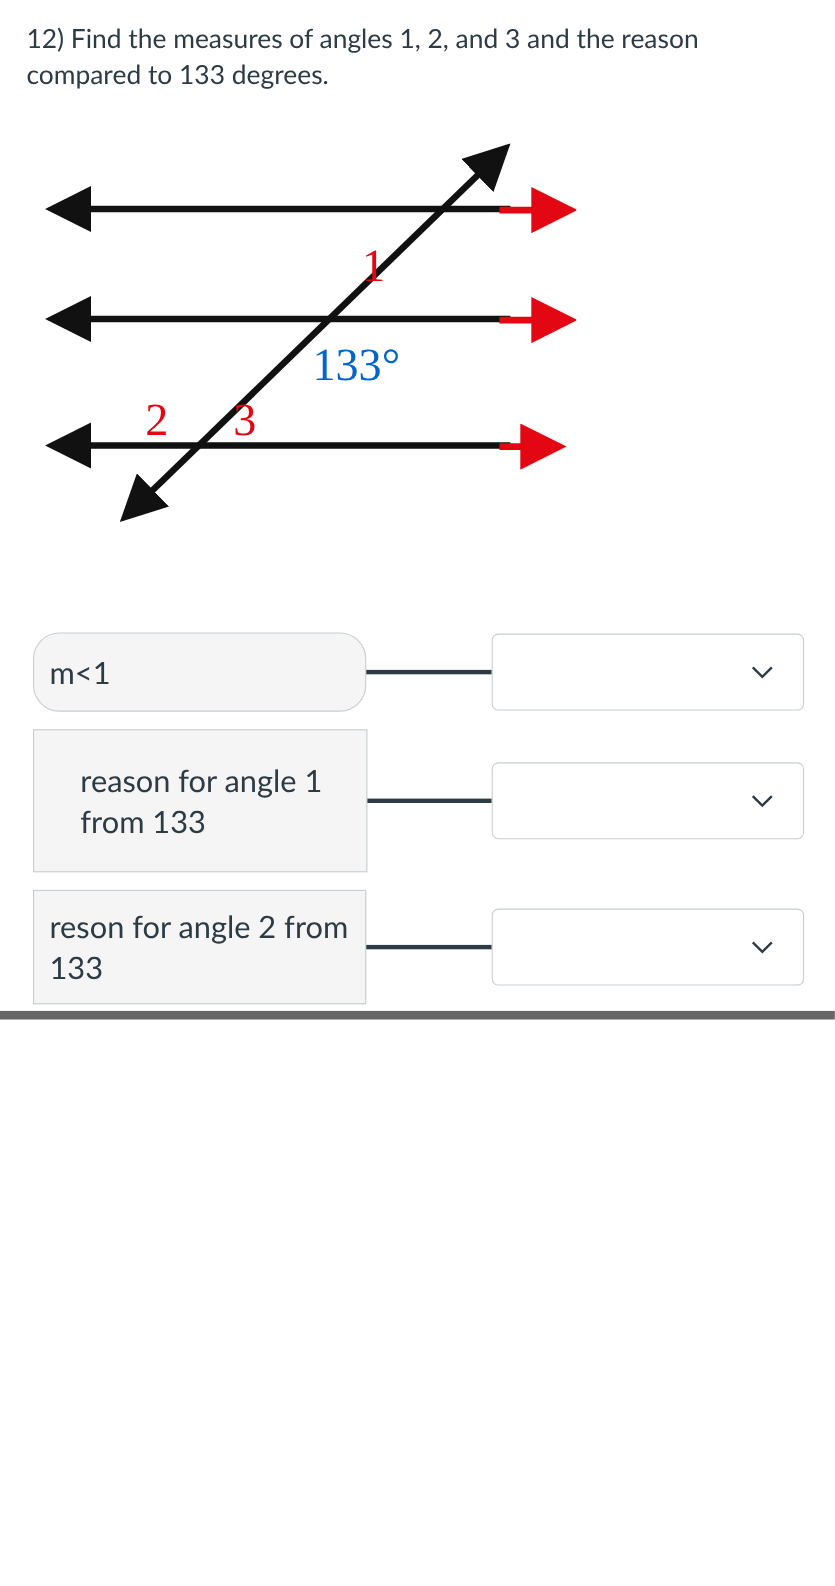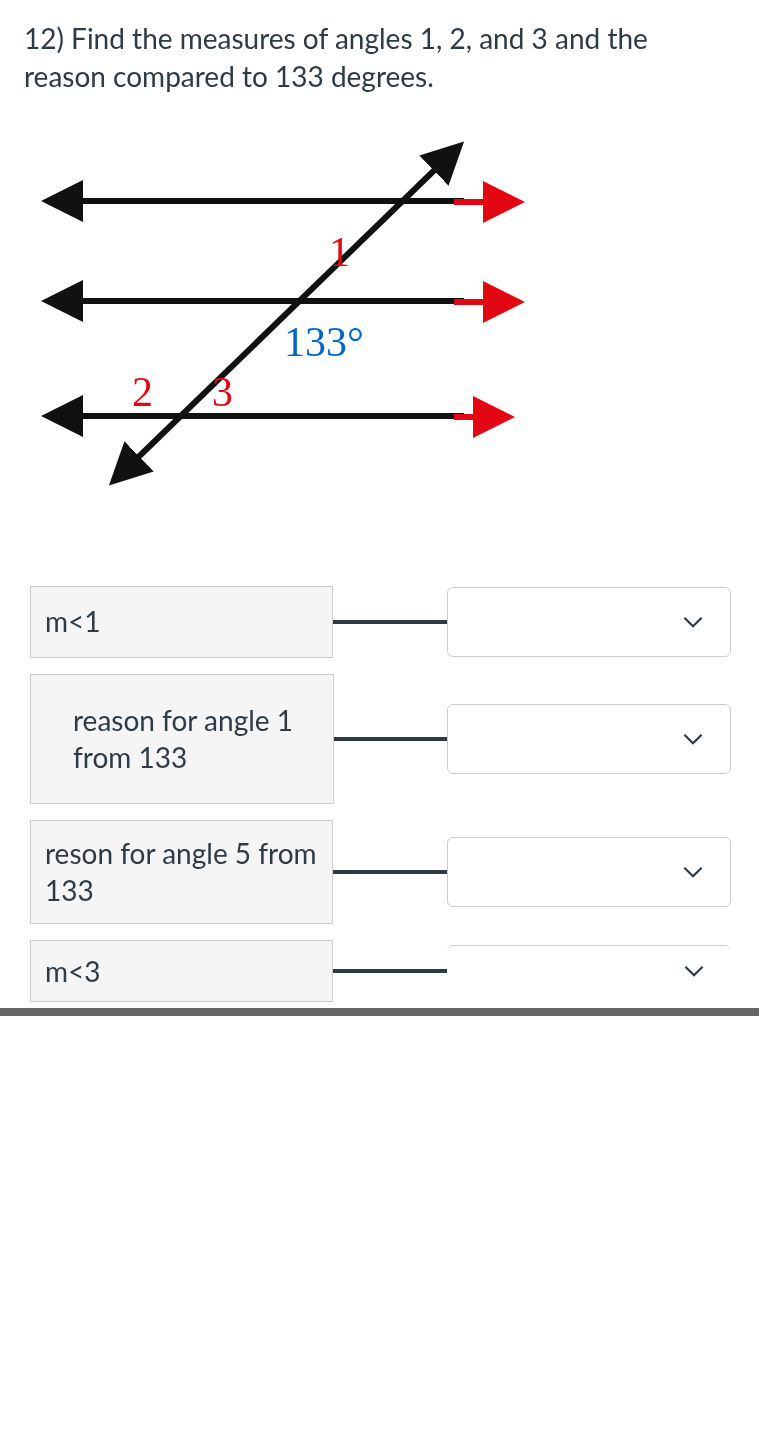--- a/index.html
+++ b/index.html
@@ -8,21 +8,21 @@
     padding: 0;
     font-family: Lato, -apple-system, BlinkMacSystemFont, "Segoe UI", Roboto, sans-serif;
     background: #fff;
     color: #2d3b45;
     width: 759px;
   }
   .container {
     padding: 20px 24px 0 24px;
   }
   .question-text {
-    font-size: 28px;
+    font-size: 24px;
     line-height: 1.35;
     color: #2d3b45;
     margin-bottom: 20px;
   }
   .diagram-wrap {
     padding: 10px 10px 80px 10px;
   }
   .diagram-svg {
     width: 490px;
     height: 380px;
@@ -46,21 +46,21 @@
     min-height: 70px;
     background: #f5f5f5;
     border: 1px solid #c7cdd1;
     display: flex;
     align-items: center;
     padding: 12px 14px;
     font-size: 28px;
     color: #2d3b45;
     line-height: 1.3;
   }
-  .match-label.shorter { min-height: 72px; }
+  .match-label.shorter { min-height: 72px; border-radius: 24px; }
   .match-label.tall { min-height: 130px; padding-left: 42px; }
   .match-label.mid { min-height: 104px; }
   .connector {
     width: 116px;
     height: 4px;
     background: #2d3b45;
   }
   .match-select {
     width: 290px;
     height: 70px;
@@ -141,34 +141,25 @@
       <div class="connector"></div>
       <div class="match-select">
         <svg class="chev" viewBox="0 0 24 24">
             <polyline points="4 8 12 16 20 8"></polyline>
           </svg>
       </div>
     </div>
 
 
     <div class="match-row">
-      <div class="match-label mid">reson for angle 5 from 133</div>
+      <div class="match-label mid">reson for angle 2 from 133</div>
       <div class="connector"></div>
       <div class="match-select">
         <svg class="chev" viewBox="0 0 24 24">
             <polyline points="4 8 12 16 20 8"></polyline>
           </svg>
       </div>
     </div>
 
-    <div class="match-row">
-      <div class="match-label shorter" style="min-height:54px;">m&lt;3</div>
-      <div class="connector"></div>
-      <div class="match-select" style="height:52px; border-top-width:1px; border-left-width:0; border-right-width:0; border-bottom-width:0; border-radius:6px 6px 0 0;">
-        <svg class="chev" viewBox="0 0 24 24">
-            <polyline points="4 8 12 16 20 8"></polyline>
-          </svg>
-      </div>
-    </div>
 
   </div>
 </div>
 <div class="bottom-bar"></div>
 
 </body></html>

